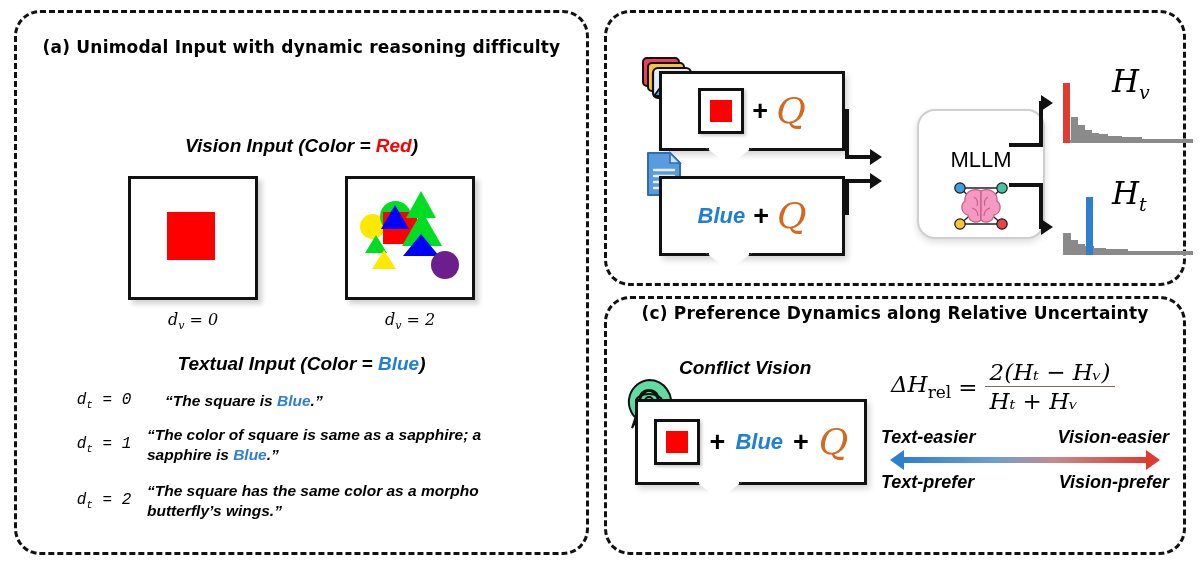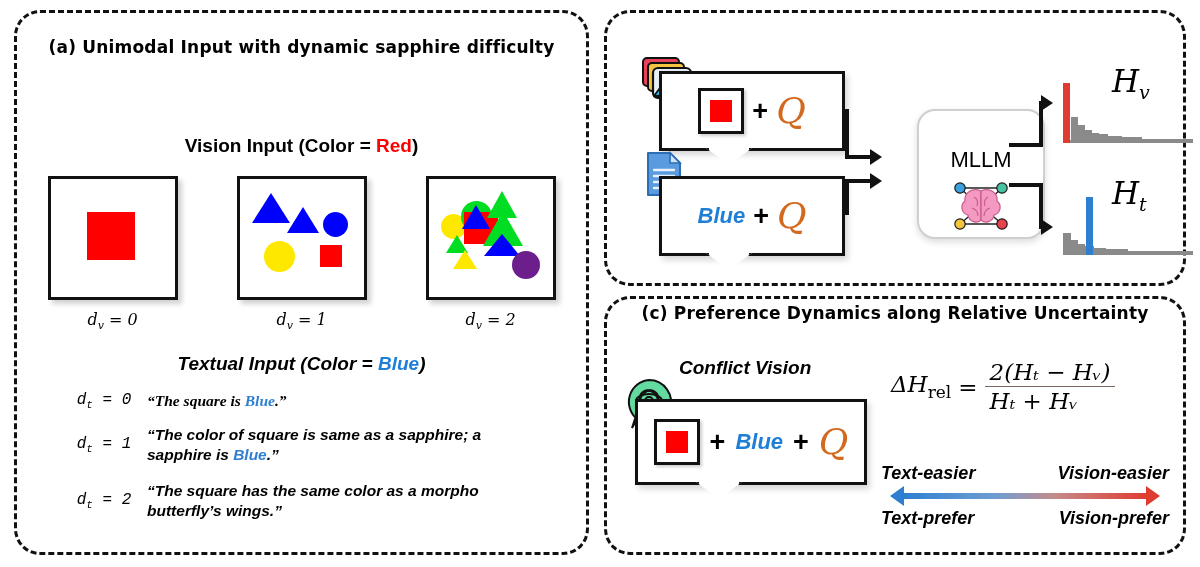--- a/index.html
+++ b/index.html
@@ -22,45 +22,45 @@
   .panel-title{
     position:absolute;left:0;right:0;text-align:center;
     font-family:"DejaVu Sans", sans-serif;
     font-weight:700;font-size:17px;letter-spacing:.2px;
   }
 
   
   .row-q{position:absolute;top:72px;left:0;right:0;display:flex;justify-content:center;align-items:baseline;gap:44px;}
   .lbl-question{font-weight:700;font-style:italic;font-size:19px;}
   .txt-question{font-style:italic;font-size:19px;color:#E2761B;}
-  .vis-head{position:absolute;top:122px;left:0;right:0;text-align:center;font-weight:700;font-size:19px;}
+  .vis-head{position:absolute;top:122px;left:0;right:0;text-align:center;font-weight:700;font-style:italic;font-size:19px;}
   .vis-head .red{color:#FF0000;}
   .txt-head{position:absolute;top:340px;left:0;right:0;text-align:center;font-weight:700;font-style:italic;font-size:19px;}
   .txt-head .blue{color:#1F7FD6;}
 
-  .vboxes{position:absolute;top:163px;left:0;right:0;display:flex;justify-content:center;gap:59px;align-items:flex-end;}
+  .vboxes{position:absolute;top:163px;left:0;right:0;display:flex;justify-content:center;gap:87px;align-items:flex-end;}
   .vbox-wrap{display:flex;flex-direction:column;align-items:center;}
   .vbox{
     width:124px;height:118px;border:3px solid #111;background:#fff;
     box-shadow:4px 4px 5px rgba(0,0,0,.18);position:relative;
   }
   .vcap{margin-top:10px;font-family:"DejaVu Serif", serif;font-style:italic;font-size:16px;}
   .vcap sub{font-size:11px;}
   .sh{position:absolute;}
   .sq{}
   .ci{border-radius:50%;}
   .tri{width:0;height:0;background:transparent !important;}
 
   .tlines{position:absolute;top:378px;left:44px;right:28px;}
   .tline{display:flex;align-items:center;margin-bottom:14px;}
   .tlabel{font-family:Liberation Mono, monospace;font-style:italic;font-size:16px;width:86px;flex:0 0 86px;text-align:center;}
   .tlabel sub{font-size:11px;}
   .ttext{font-weight:700;font-style:italic;font-size:15.5px;line-height:1.28;}
   .ttext .blue{color:#2E7FD0;}
-  .t0{font-family:Liberation Serif, serif;}
+  .t0{margin-left:18px;}
   .t1{width:355px;}
   .t2{width:368px;}
 
   
   .bubble{
     position:absolute;background:#fff;border:3px solid #111;
     box-shadow:3px 4px 6px rgba(0,0,0,.16);
     display:flex;align-items:center;justify-content:center;gap:8px;
   }
   .bubble .tail{
@@ -106,50 +106,38 @@
   .gradbar .lh{position:absolute;left:-13px;top:-7px;width:0;height:0;border-top:10px solid transparent;border-bottom:10px solid transparent;border-right:14px solid #2E7FD0;}
   .gradbar .rh{position:absolute;right:-13px;top:-7px;width:0;height:0;border-top:10px solid transparent;border-bottom:10px solid transparent;border-left:14px solid #E03B30;}
 
   .icon{position:absolute;}
 </style>
 </head>
 <body>
 
 <div class="panel" id="panel-a">
 
-  <div class="panel-title" style="top:24px;">(a) Unimodal Input with dynamic sapphire difficulty</div>
+  <div class="panel-title" style="top:24px;">(a) Unimodal Input with dynamic reasoning difficulty</div>
 
 
   <div class="vis-head">
     <span>Vision Input (Color = </span><span class="red">Red</span><span>)</span>
   </div>
 
   <div class="vboxes">
 
     <div class="vbox-wrap">
       <div class="vbox">
         <div class="sh sq" style="left:36px;top:33px;width:48px;height:48px;background:#FF0000;"></div>
       </div>
       <div class="vcap">
         <span class="it">d</span><sub>v</sub><span> = 0</span>
       </div>
     </div>
 
-    <div class="vbox-wrap">
-      <div class="vbox">
-        <div class="sh tri" style="left:12px;top:14px;border-left:19px solid transparent;border-right:19px solid transparent;border-bottom:30px solid #0000FF;"></div>
-        <div class="sh tri" style="left:47px;top:28px;border-left:16px solid transparent;border-right:16px solid transparent;border-bottom:26px solid #0000FF;"></div>
-        <div class="sh ci" style="left:83px;top:33px;width:25px;height:25px;background:#0000FF;"></div>
-        <div class="sh ci" style="left:24px;top:62px;width:31px;height:31px;background:#FFE800;"></div>
-        <div class="sh sq" style="left:80px;top:66px;width:22px;height:22px;background:#FF0000;"></div>
-      </div>
-      <div class="vcap">
-        <span class="it">d</span><sub>v</sub><span> = 1</span>
-      </div>
-    </div>
 
     <div class="vbox-wrap">
       <div class="vbox">
         <div class="sh ci" style="left:12px;top:35px;width:25px;height:25px;background:#FFE800;"></div>
         <div class="sh ci" style="left:32px;top:22px;width:31px;height:31px;background:#00DD22;"></div>
         <div class="sh sq" style="left:35px;top:33px;width:34px;height:32px;background:#FF0000;"></div>
         <div class="sh tri" style="left:33px;top:26px;border-left:14px solid transparent;border-right:14px solid transparent;border-bottom:24px solid #0000FF;"></div>
         <div class="sh tri" style="left:58px;top:12px;border-left:15px solid transparent;border-right:15px solid transparent;border-bottom:27px solid #00DD22;"></div>
         <div class="sh tri" style="left:54px;top:32px;border-left:20px solid transparent;border-right:20px solid transparent;border-bottom:35px solid #00DD22;"></div>
         <div class="sh tri" style="left:55px;top:55px;border-left:18px solid transparent;border-right:18px solid transparent;border-bottom:22px solid #0000FF;"></div>
@@ -335,21 +323,21 @@
 
   <div class="formula" style="left:284px;top:60px;">
     <span><span class="it">ΔH</span><sub class="rm">rel</sub></span>
     <span>=</span>
     <span class="frac">
       <span class="num it">2(Hₜ − Hᵥ)</span>
       <span class="den it">Hₜ + Hᵥ</span>
     </span>
   </div>
 
-  <div class="pref" style="left:274px;top:128px;width:288px;margin-top:36px;">
+  <div class="pref" style="left:274px;top:128px;width:288px;">
     <div class="toprow">
       <span>Text-easier</span>
       <span>Vision-easier</span>
     </div>
     <div class="gradbar">
       <span class="lh"></span>
       <span class="rh"></span>
     </div>
     <div class="botrow">
       <span>Text-prefer</span>

